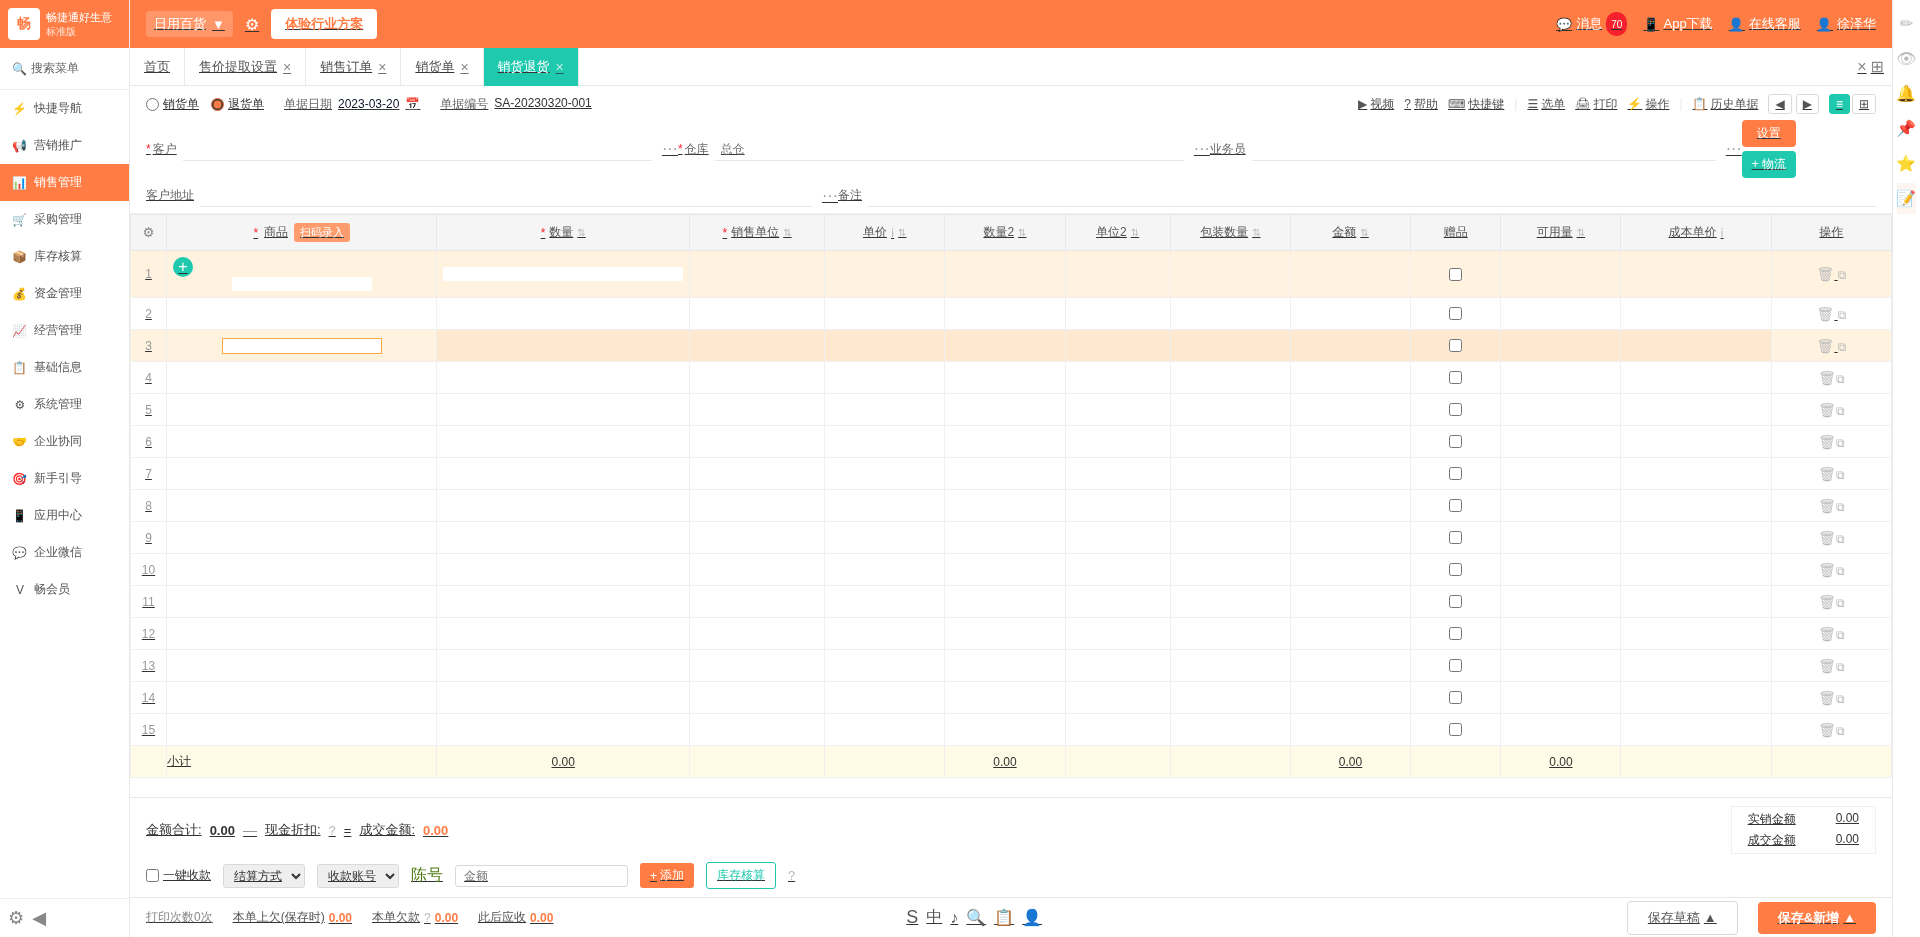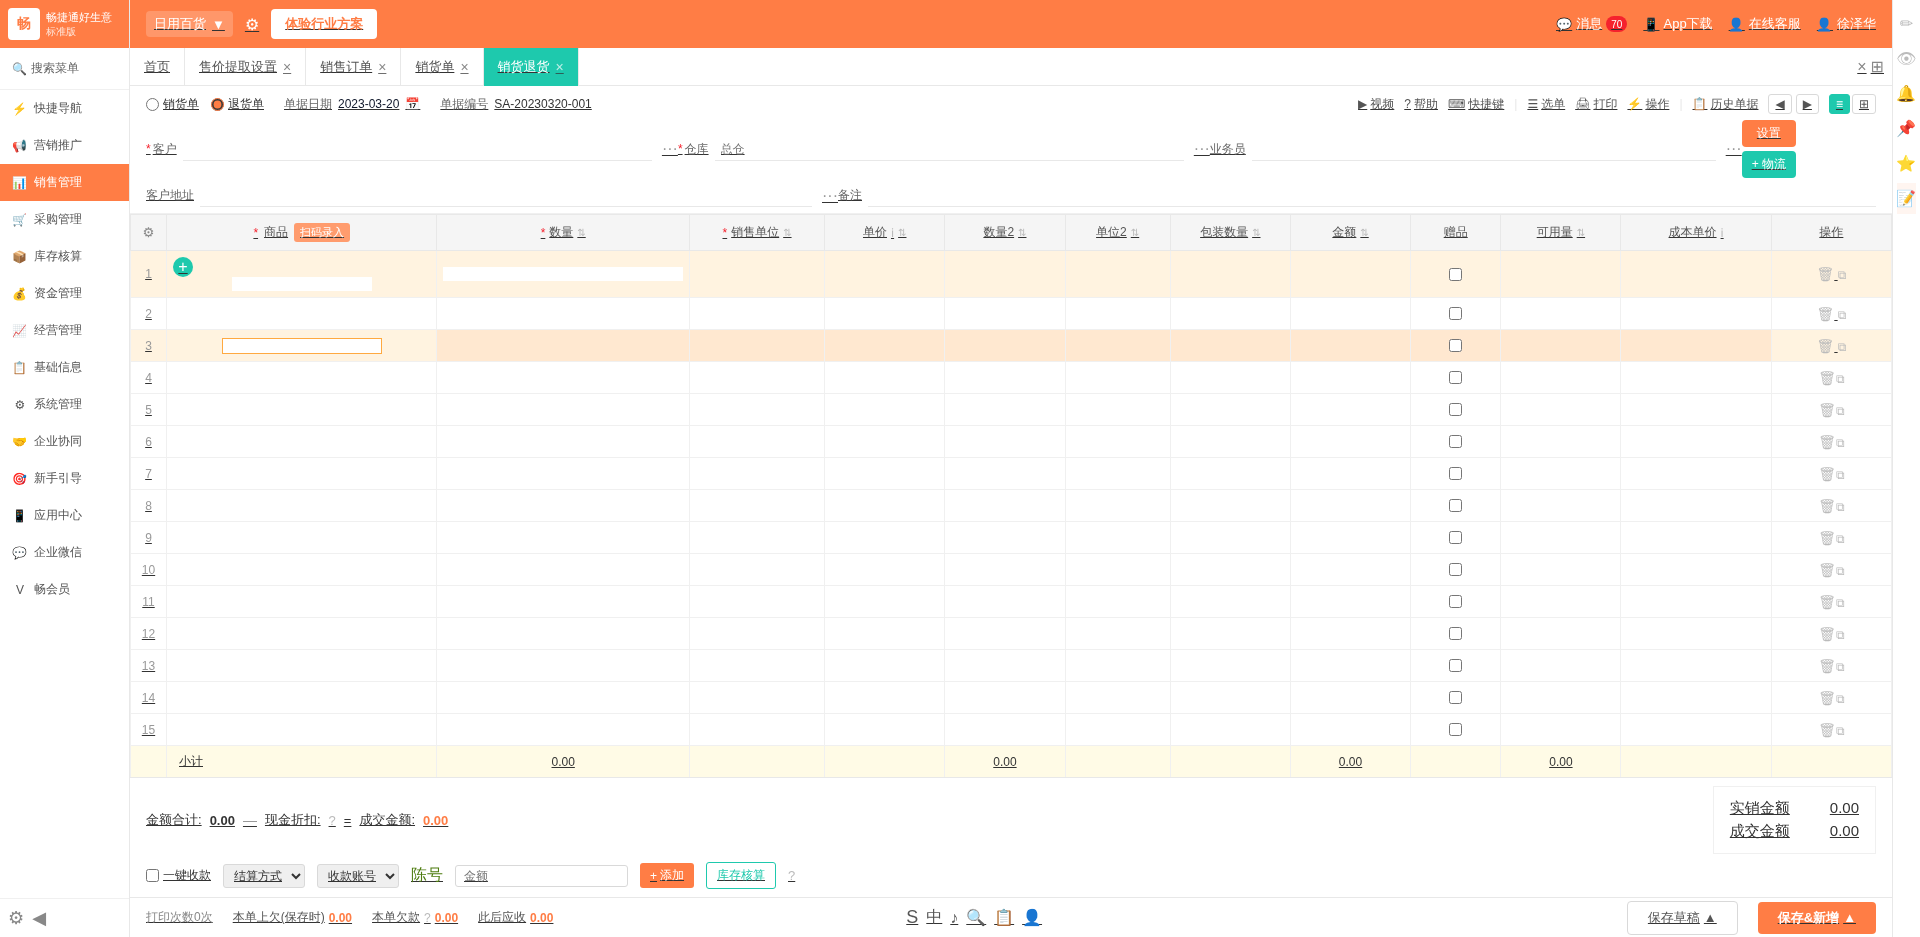--- a/index.html
+++ b/index.html
@@ -22,39 +22,39 @@
     .main { flex: 1; display: flex; flex-direction: column; height: 100vh; overflow: hidden; text-decoration: underline; }
 
     
     .topbar { height: 48px; background: #ff7d45; display: flex; align-items: center; padding: 0 16px; gap: 16px; justify-content: space-between; flex-shrink: 0; }
     .topbar-left { display: flex; align-items: center; gap: 12px; }
     .topbar-select { display: flex; align-items: center; gap: 6px; color: #fff; font-size: 13px; background: rgba(255,255,255,0.2); border: none; border-radius: 4px; padding: 4px 8px; cursor: pointer; }
     .topbar-gear { color: #fff; background: none; border: none; cursor: pointer; font-size: 16px; }
     .topbar-exp-btn { background: #fff; color: #ff7d45; border: none; border-radius: 4px; padding: 6px 14px; font-size: 13px; cursor: pointer; font-weight: bold; }
     .topbar-right { display: flex; align-items: center; gap: 16px; color: #fff; font-size: 13px; }
     .topbar-right-item { display: flex; align-items: center; gap: 4px; cursor: pointer; }
-    .badge { background: #f5222d; color: #fff; border-radius: 10px; padding: 0 5px; font-size: 10px; min-width: 18px; height: 16px; display: inline-flex; align-items: center; justify-content: center; }
+    .badge { background: #f5222d; color: #fff; border-radius: 10px; padding: 0 5px; font-size: 10px; min-width: 18px; height: 24px; display: inline-flex; align-items: center; justify-content: center; }
 
     
     .tabbar { height: 38px; background: #fff; display: flex; align-items: center; border-bottom: 1px solid #e8e8e8; flex-shrink: 0; padding-left: 0; }
     .tab { height: 38px; display: flex; align-items: center; padding: 0 14px; font-size: 13px; cursor: pointer; color: #555; border-right: 1px solid #e8e8e8; gap: 6px; white-space: nowrap; }
     .tab.active { background: #1ec9ad; color: #fff; }
     .tab-close { font-size: 14px; color: inherit; opacity: 0.7; }
     .tabbar-end { margin-left: auto; display: flex; align-items: center; gap: 4px; padding-right: 8px; }
     .tabbar-end-btn { background: none; border: none; cursor: pointer; color: #888; font-size: 16px; }
 
     
     .content { flex: 1; overflow: hidden; display: flex; flex-direction: column; background: #fff; }
     .radio-group { display: flex; align-items: center; gap: 12px; }
     .radio-label { display: flex; align-items: center; gap: 4px; cursor: pointer; font-size: 12px; }
     .radio-label input { accent-color: #ff7d45; }
     .form-date { display: flex; align-items: center; gap: 6px; font-size: 12px; color: #666; }
     .form-date-val { color: #0f172a; font-weight: 500; }
     .date-icon { color: #999; cursor: pointer; }
-    .form-id { display: flex; align-items: center; gap: 6px; font-size: 12px; color: #666; }
+    .form-id { display: flex; align-items: flex-start; gap: 6px; font-size: 12px; color: #666; }
     .action-btn { display: flex; align-items: center; gap: 3px; font-size: 12px; color: #555; cursor: pointer; }
     .header-nav-arrows { display: flex; gap: 4px; }
     .arrow-btn { background: none; border: 1px solid #d9d9d9; border-radius: 3px; padding: 2px 6px; cursor: pointer; font-size: 12px; color: #555; }
     .view-toggle { display: flex; gap: 2px; }
     .view-btn { background: none; border: 1px solid #d9d9d9; border-radius: 3px; padding: 2px 6px; cursor: pointer; font-size: 12px; color: #555; }
     .view-btn.active { background: #1ec9ad; color: #fff; border-color: #1ec9ad; }
     .field-label { color: #666; font-size: 12px; white-space: nowrap; }
     .required { color: #f5222d; margin-right: 2px; }
     .field-dots { color: #999; cursor: pointer; font-size: 16px; margin-left: 4px; }
 
@@ -735,21 +735,21 @@
                   <input type="checkbox" style="">
                 </div>
               </td>
               <td></td>
               <td></td>
               <td><button class="delete-btn">🗑</button><button class="copy-btn">⧉</button></td>
             </tr>
 
           <tr class="subtotal-row">
             <td></td>
-            <td style="text-align:left;padding-left:12px;">
+            <td style="text-align:left;padding-left:0;">
               <span>小计</span>
             </td>
             <td>0.00</td>
             <td></td>
             <td></td>
             <td>0.00</td>
             <td></td>
             <td></td>
             <td>0.00</td>
             <td></td>
@@ -767,21 +767,21 @@
           <span>金额合计:</span>
           <span style="color:#333;font-weight:bold;">0.00</span>
           <span class="minus-icon">—</span>
           <span>现金折扣:</span>
           <span style="color:#bbb;">?</span>
           <span>=</span>
           <span>成交金额:</span>
           <span class="amount-result">0.00</span>
         </div>
 
-        <div style="margin-left:auto; background:#fff; border:1px solid #f0f0f0; padding:12px 16px; font-size:15px;">
+        <div style="margin-left:auto; background:#fff; border:1px solid #f0f0f0; padding:4px 16px; font-size:12px;">
           <div style="display:flex;justify-content:space-between;gap:40px;margin-bottom:4px;">
             <span>实销金额</span>
             <span style="font-weight:500;">0.00</span>
           </div>
           <div style="display:flex;justify-content:space-between;gap:40px;">
             <span>成交金额</span>
             <span style="font-weight:500;">0.00</span>
           </div>
         </div>
       </div>

